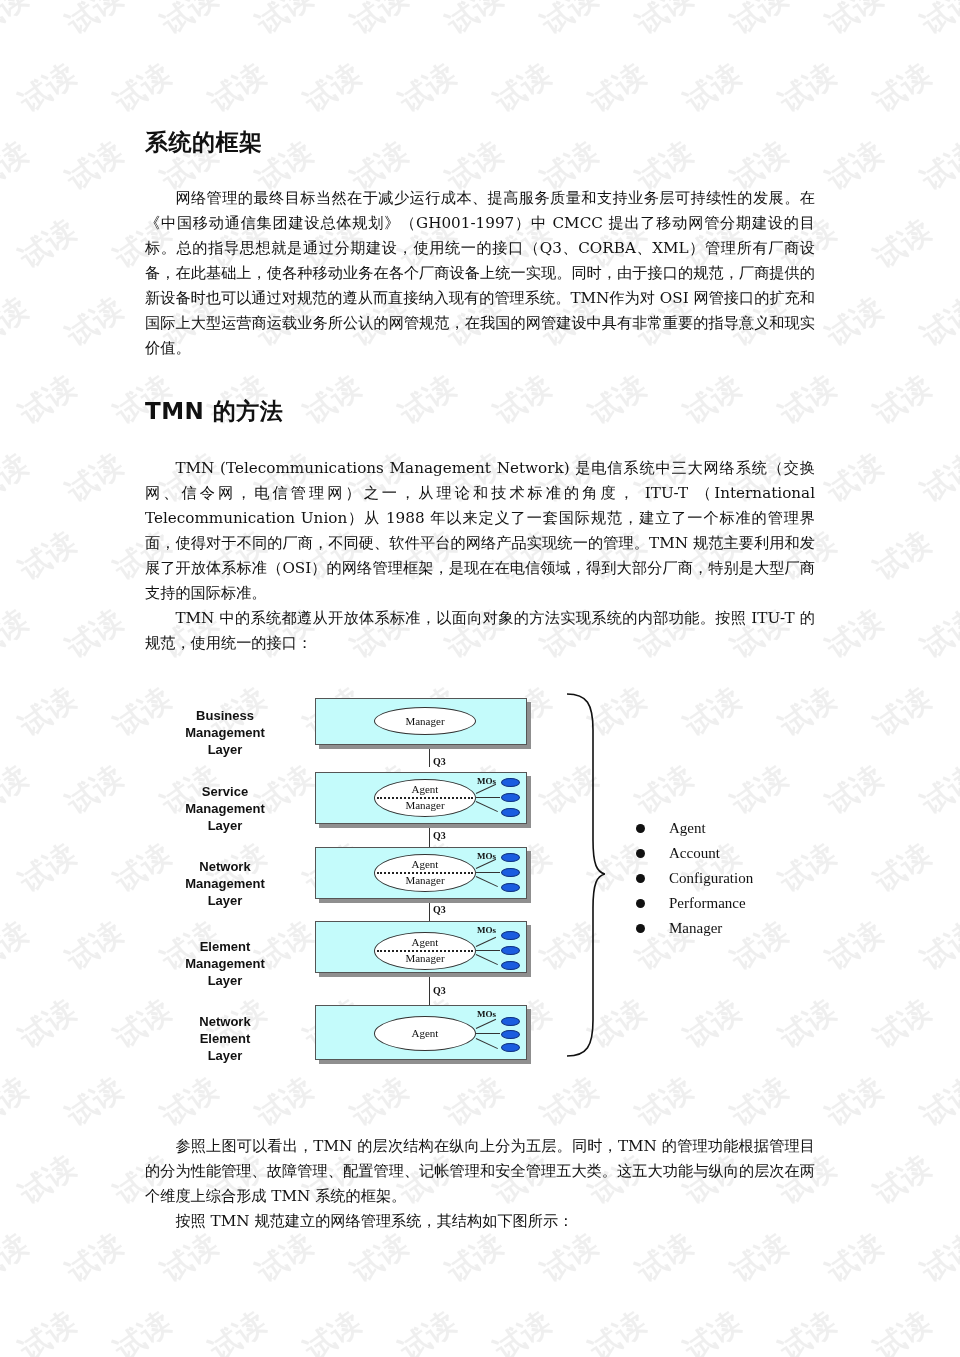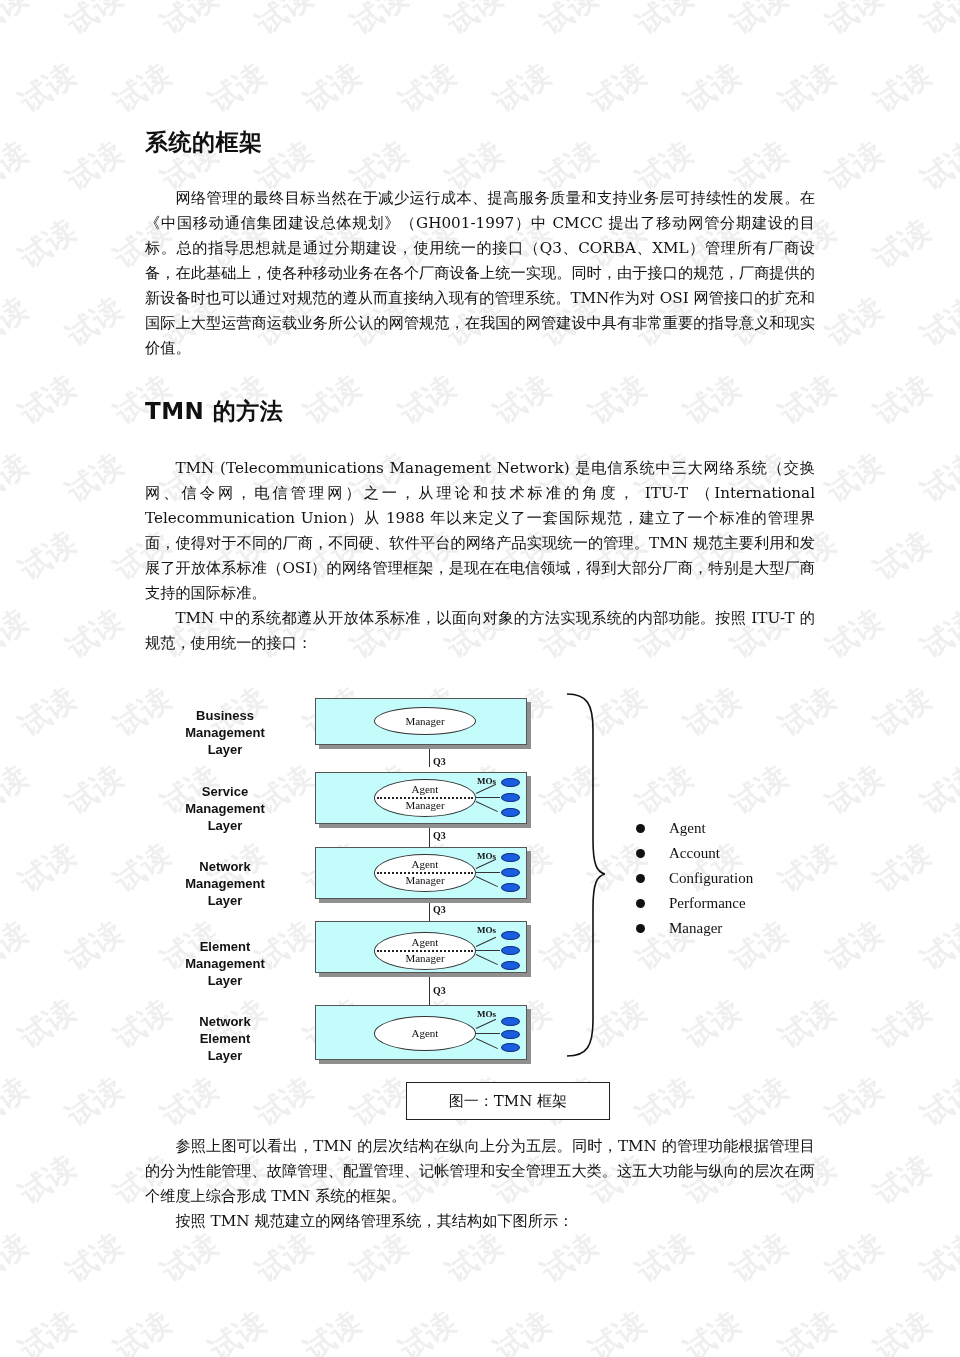--- a/index.html
+++ b/index.html
@@ -359,14 +359,13 @@
     <div class="func">
         <span class="b"></span>
         <span>Performance</span>
       </div>
     <div class="func">
         <span class="b"></span>
         <span>Manager</span>
       </div>
   </div>
 
-  <div class="caption">图一：TMN 框架</div>
 </div>
 
 </body></html>

